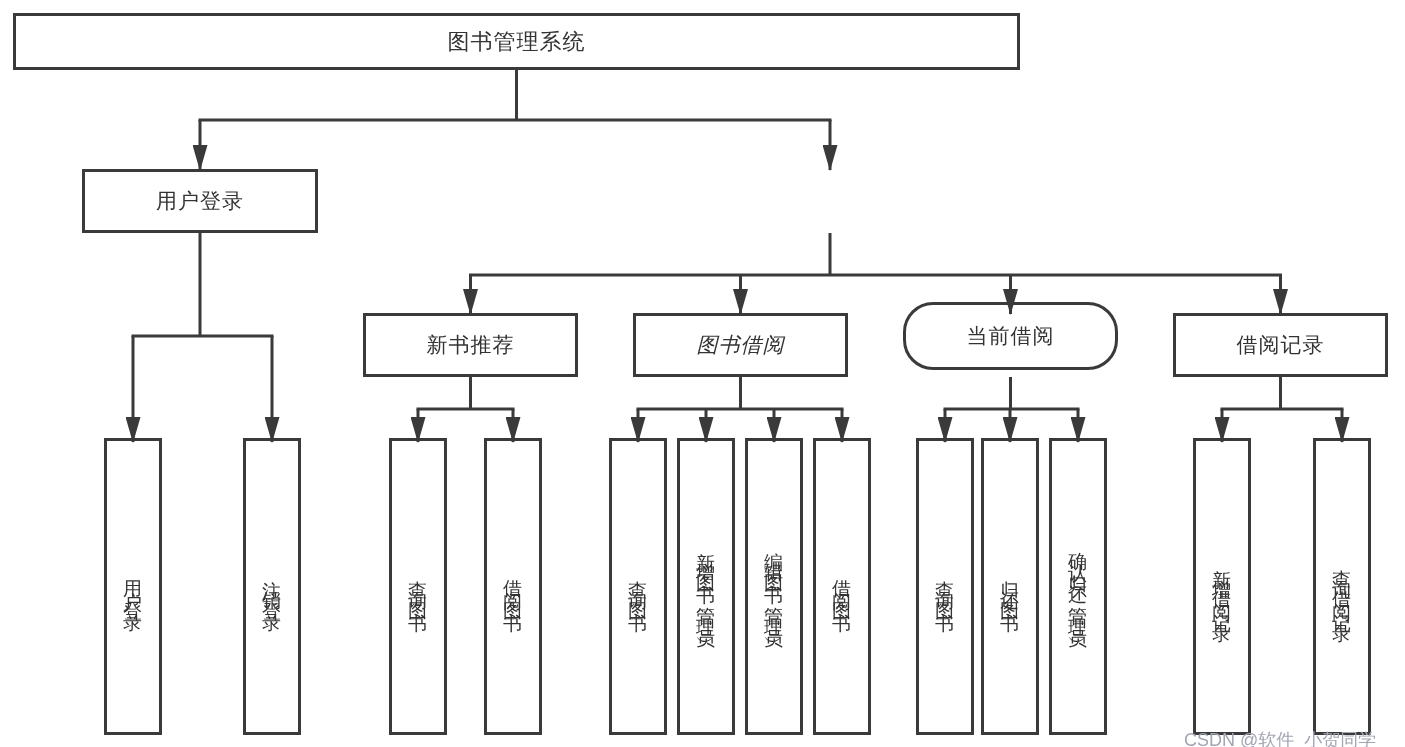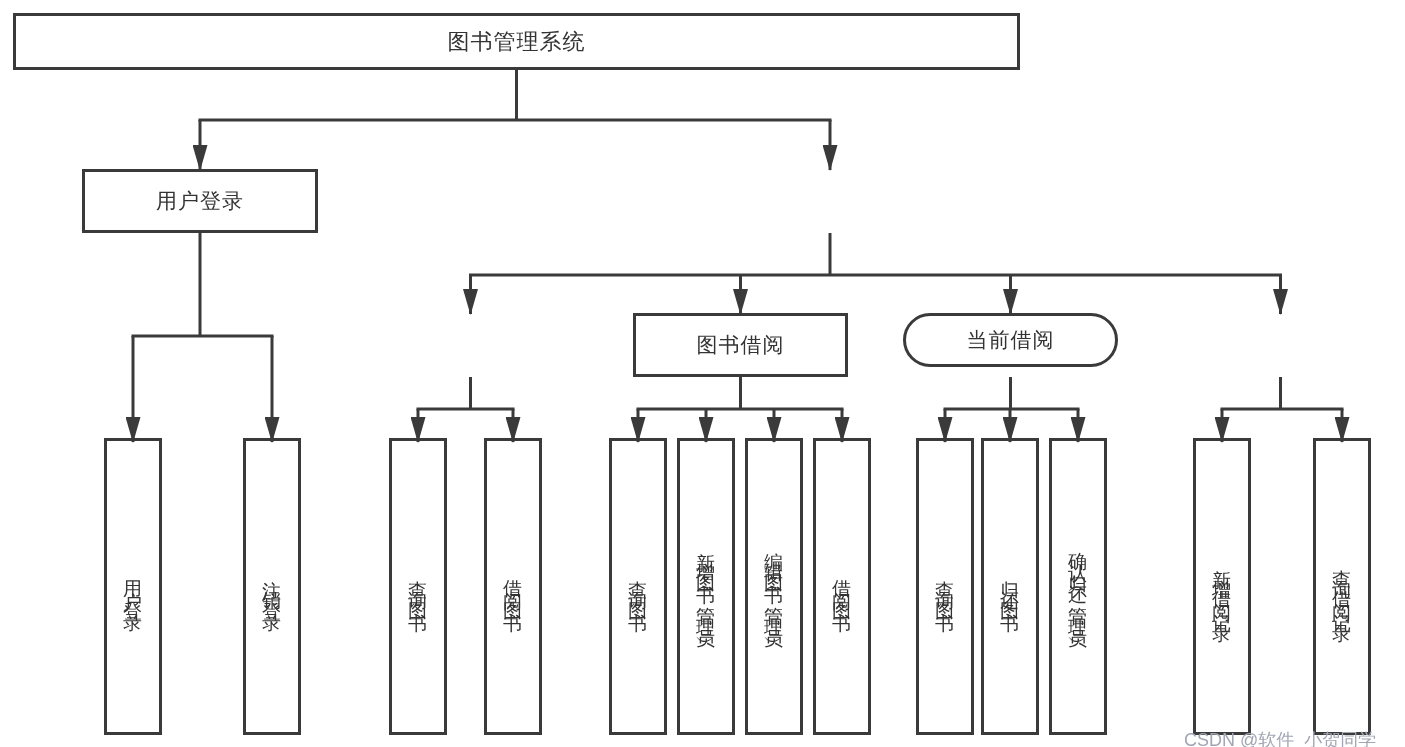--- a/index.html
+++ b/index.html
@@ -118,25 +118,31 @@
   </svg>
 
   <div class="box root-box" style="left:13px;top:13px;width:1007px;height:57px;">
     <span>图书管理系统</span>
   </div>
 
   <div class="box mid-box" style="left:82px;top:169px;width:236px;height:64px;">
     <span>用户登录</span>
   </div>
 
-  <div class="box mid-box" style="left:633px;top:313px;width:215px;height:64px;">
+  <div class="box mid-box" style="left:363px;top:313px;width:215px;height:64px;">
+    <span>新书推荐</span>
+  </div>
+  <div class="box mid-box" style="left:633px;top:313px;width:215px;height:64px;font-style:italic;">
     <span>图书借阅</span>
   </div>
-  <div class="box mid-box" style="left:903px;top:313px;width:215px;height:54px;border-radius:30px;">
+  <div class="box mid-box" style="left:903px;top:302px;width:215px;height:68px;border-radius:30px;">
     <span>当前借阅</span>
+  </div>
+  <div class="box mid-box" style="left:1173px;top:313px;width:215px;height:64px;">
+    <span>借阅记录</span>
   </div>
 
   <div class="box leaf" style="left:104px;top:438px;width:58px;height:297px;">
     <span class="v">用户登录</span>
   </div>
   <div class="box leaf" style="left:243px;top:438px;width:58px;height:297px;">
     <span class="v">注销登录</span>
   </div>
 
   <div class="box leaf" style="left:389px;top:438px;width:58px;height:297px;">

